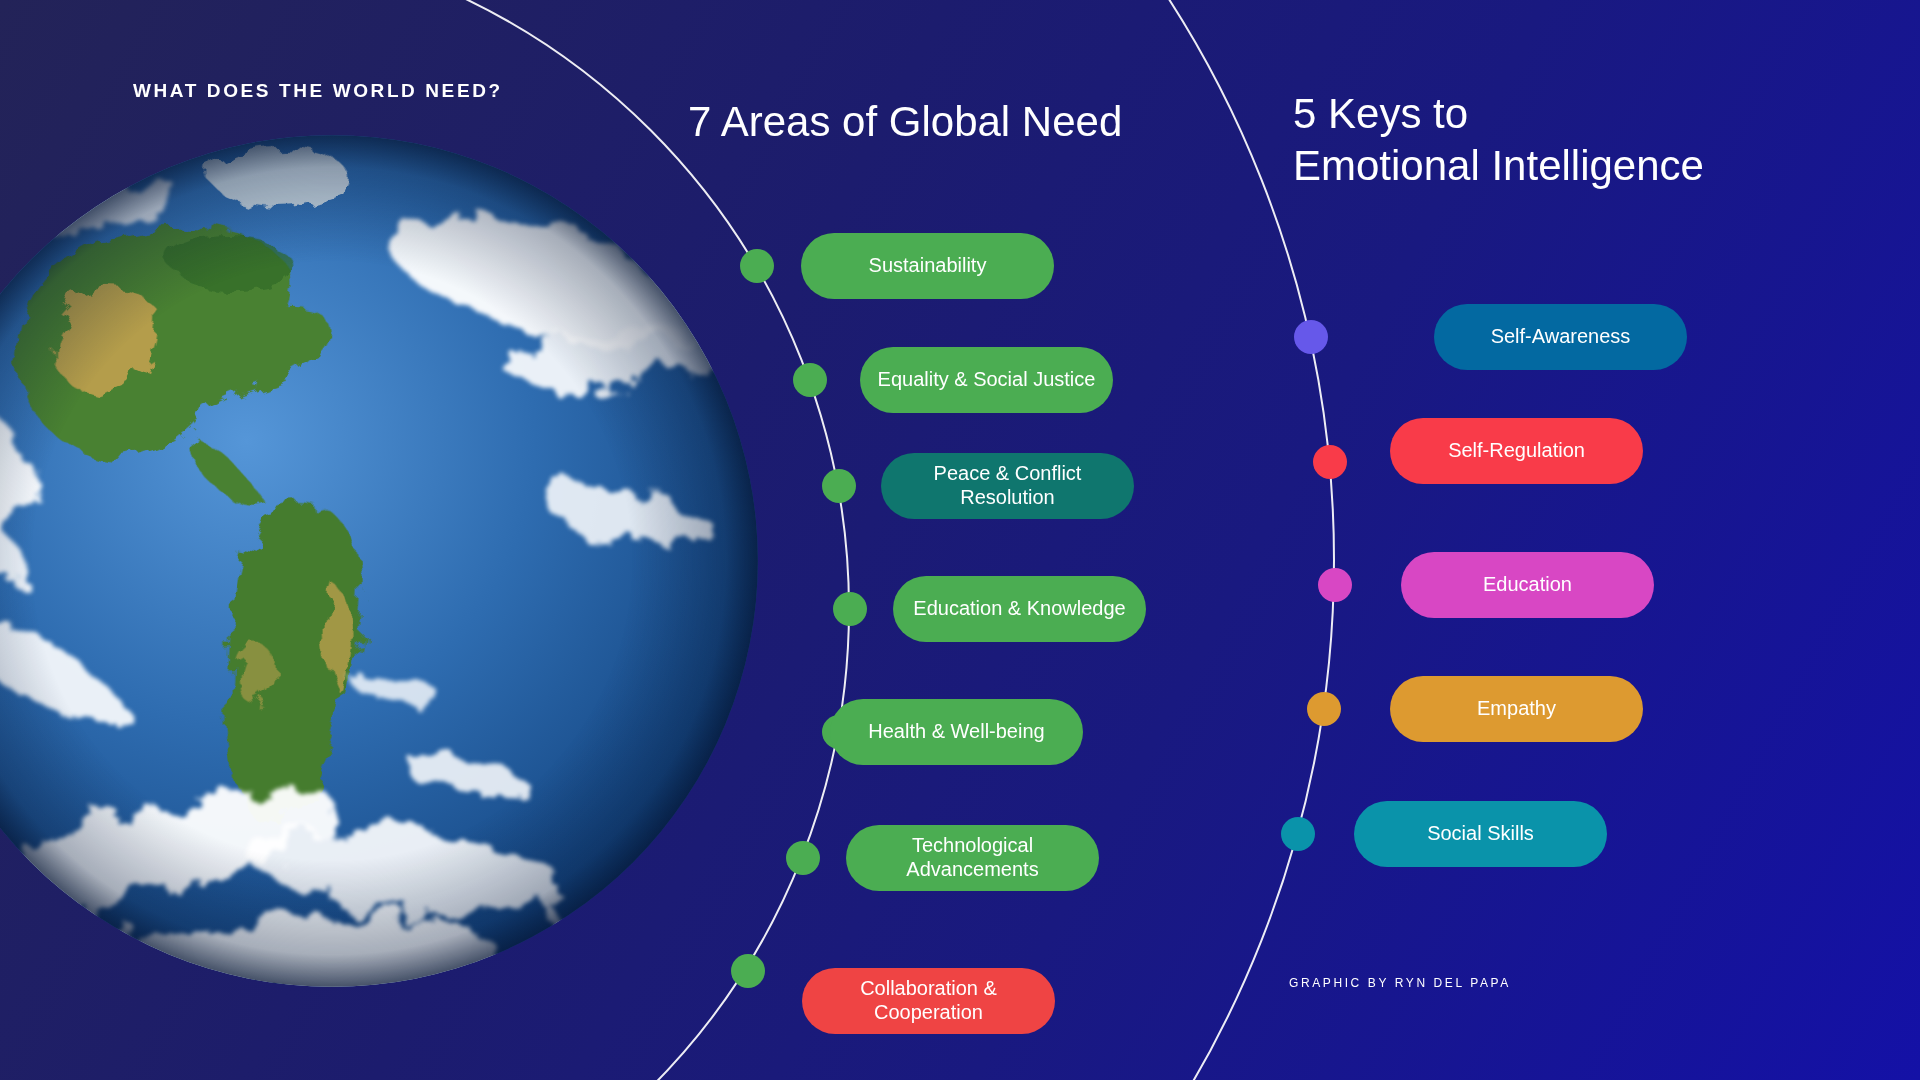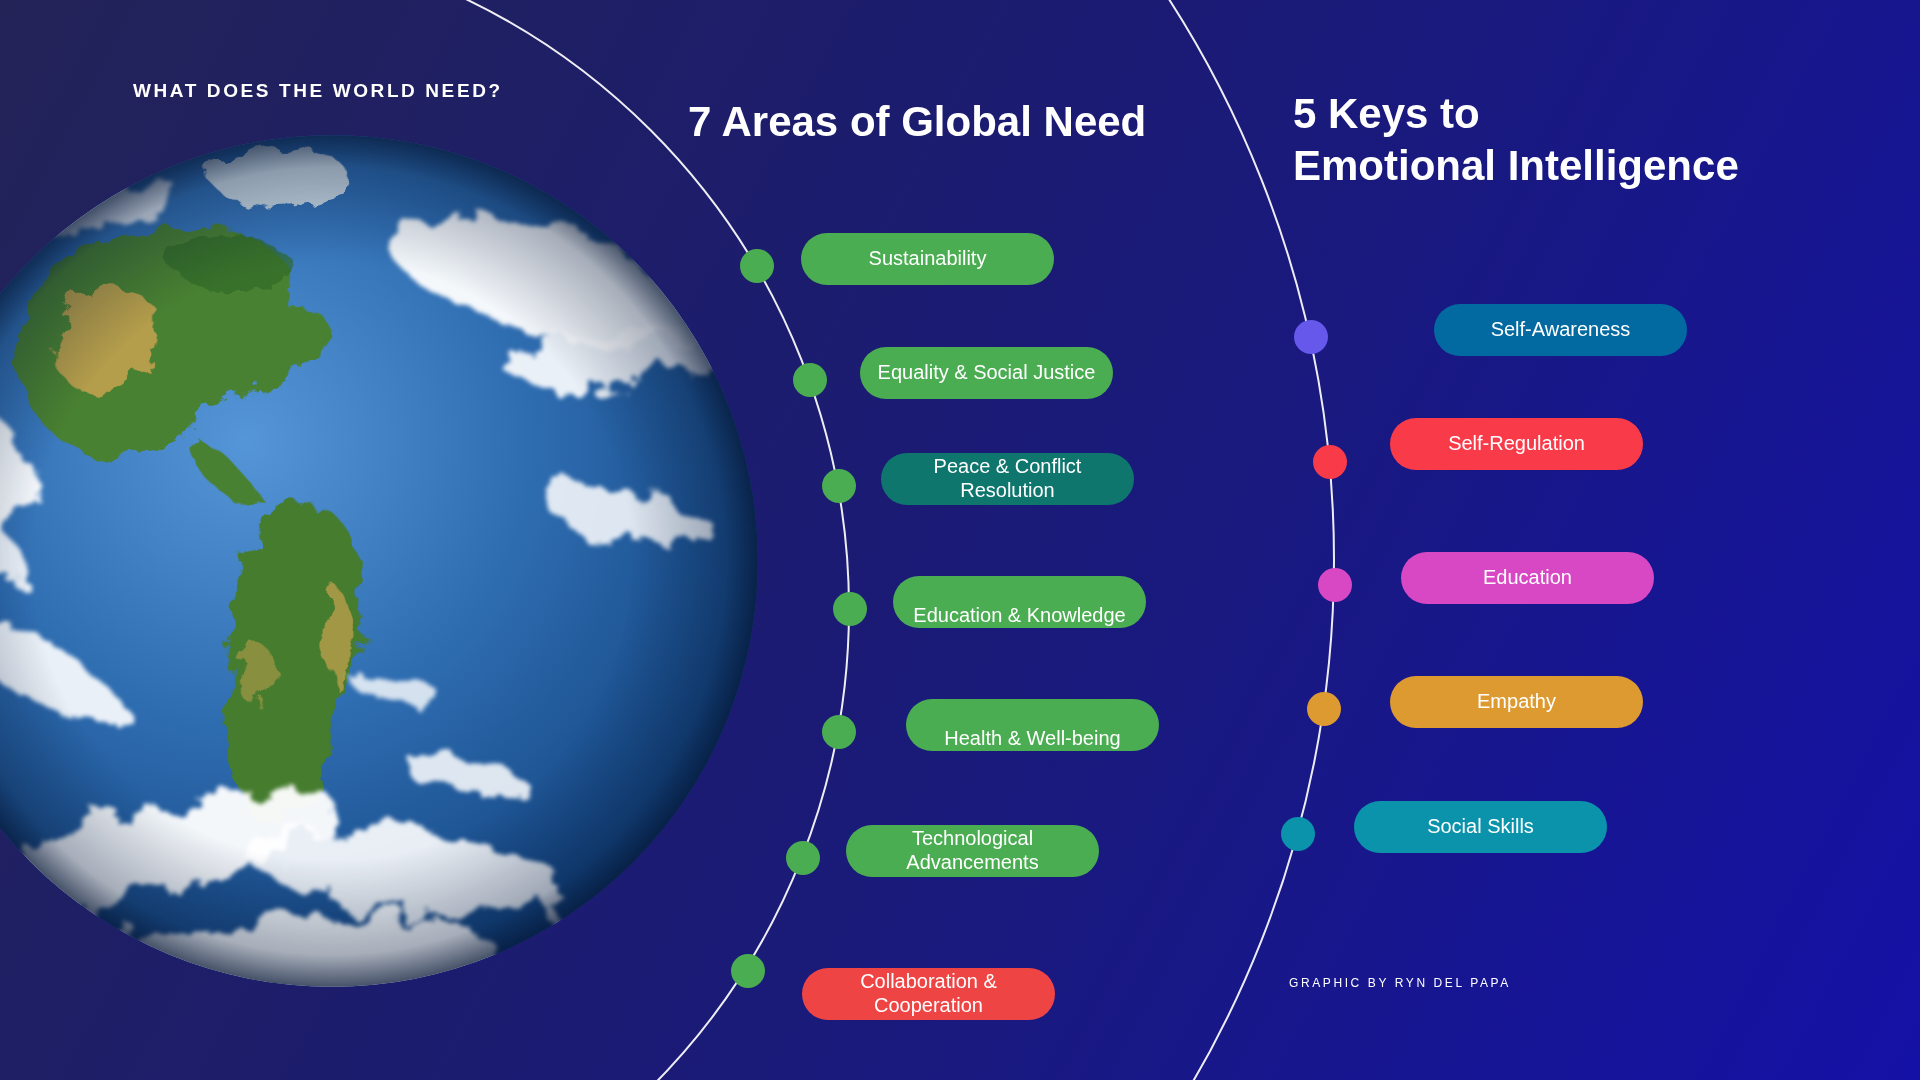--- a/index.html
+++ b/index.html
@@ -10,27 +10,27 @@
   }
   .abs{position:absolute;}
   
   .arc{position:absolute;border:2px solid rgba(255,255,255,.92);border-radius:50%;box-sizing:border-box;}
   #arc-inner{left:-506px;top:-69px;width:1356px;height:1356px;}
   #arc-outer{left:-735px;top:-475px;width:2070px;height:2070px;}
   
   .earth{left:-96px;top:133px;width:856px;height:856px;}
   
   .eyebrow{left:133px;top:80px;font-size:19px;font-weight:bold;letter-spacing:2.6px;}
-  .heading{font-size:42px;font-weight:bold;line-height:1.24;white-space:pre-line;}
+  .heading{font-size:42px;font-weight:normal;line-height:1.24;white-space:pre-line;}
   #heading-left{left:688px;top:96px;}
   #heading-right{left:1293px;top:88px;}
   .credit{left:1289px;top:976px;font-size:12px;font-weight:normal;letter-spacing:2.6px;}
   
   .pill{
-    position:absolute;width:253px;height:52px;border-radius:33px;
+    position:absolute;width:253px;height:66px;border-radius:33px;
     display:flex;align-items:center;justify-content:center;text-align:center;
     font-size:20px;line-height:1.18;white-space:pre-line;color:#fff;
   }
   
   .dot{position:absolute;width:34px;height:34px;border-radius:50%;transform:translate(-50%,-50%);}
 </style>
 </head>
 <body>
 
 <div class="abs earth">
@@ -111,24 +111,24 @@
   <span>Sustainability</span>
   
 </div>
 <div class="pill" style="left: 860px; top: 347px; background-color: rgb(75, 173, 82);">
   <span>Equality &amp; Social Justice</span>
 </div>
 <div class="pill" style="left: 881px; top: 453px; background-color: #0f766e;">
   <span>Peace &amp; Conflict
 Resolution</span>
 </div>
-<div class="pill" style="left: 893px; top: 576px; background-color: rgb(75, 173, 82); align-items: flex-end;">
+<div class="pill" style="left: 893px; top: 576px; background-color: rgb(75, 173, 82);">
   <span>Education &amp; Knowledge</span>
 </div>
-<div class="pill" style="left: 906px; top: 699px; background-color: rgb(75, 173, 82); align-items: flex-end;">
+<div class="pill" style="left: 830px; top: 699px; background-color: rgb(75, 173, 82);">
   <span>Health &amp; Well-being</span>
 </div>
 <div class="pill" style="left: 846px; top: 825px; background-color: rgb(75, 173, 82);">
   <span>Technological
 Advancements</span>
 </div>
 <div class="pill" style="left: 802px; top: 968px; background-color: #ef4444;">
   <span>Collaboration &amp;
 Cooperation</span>
 </div>

